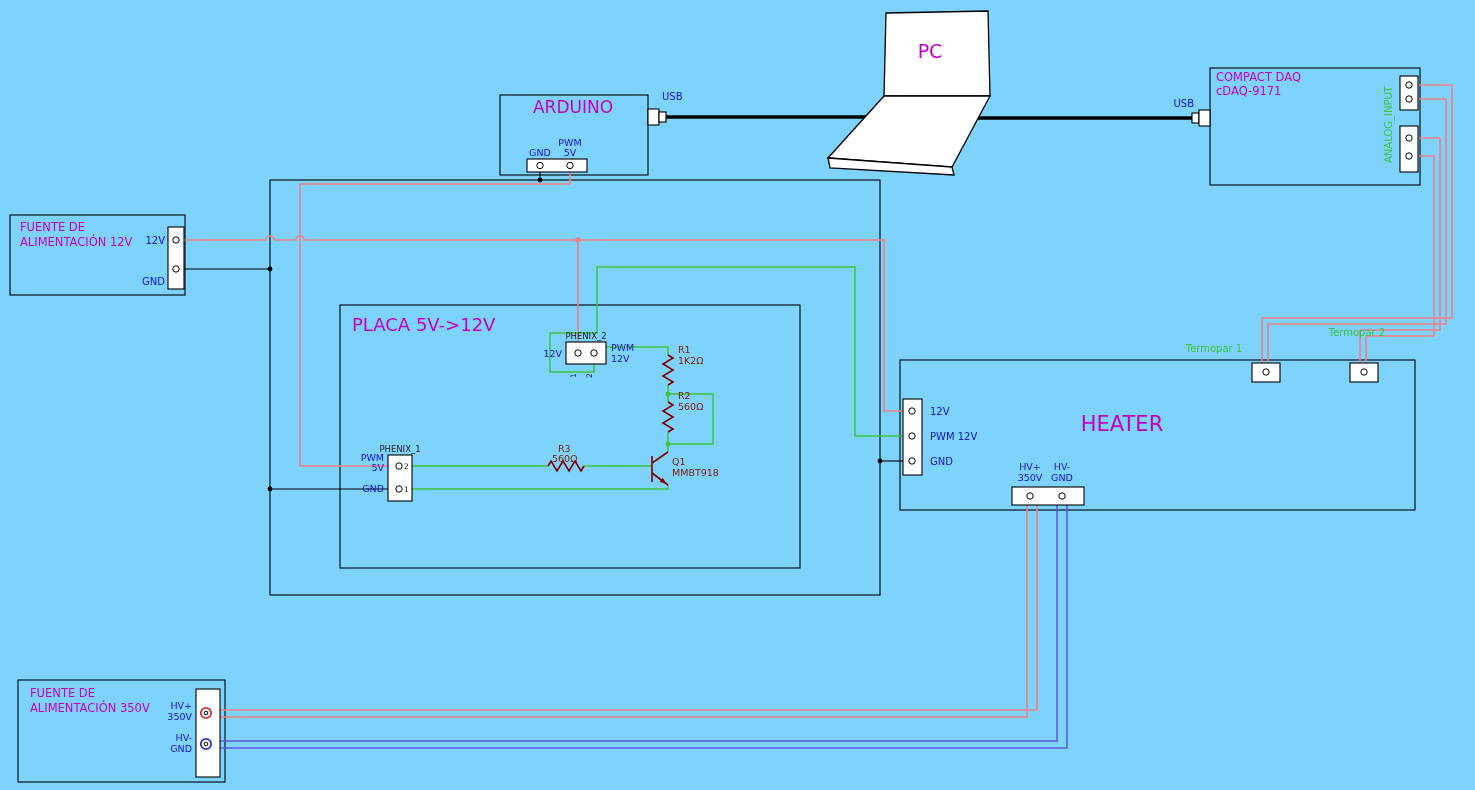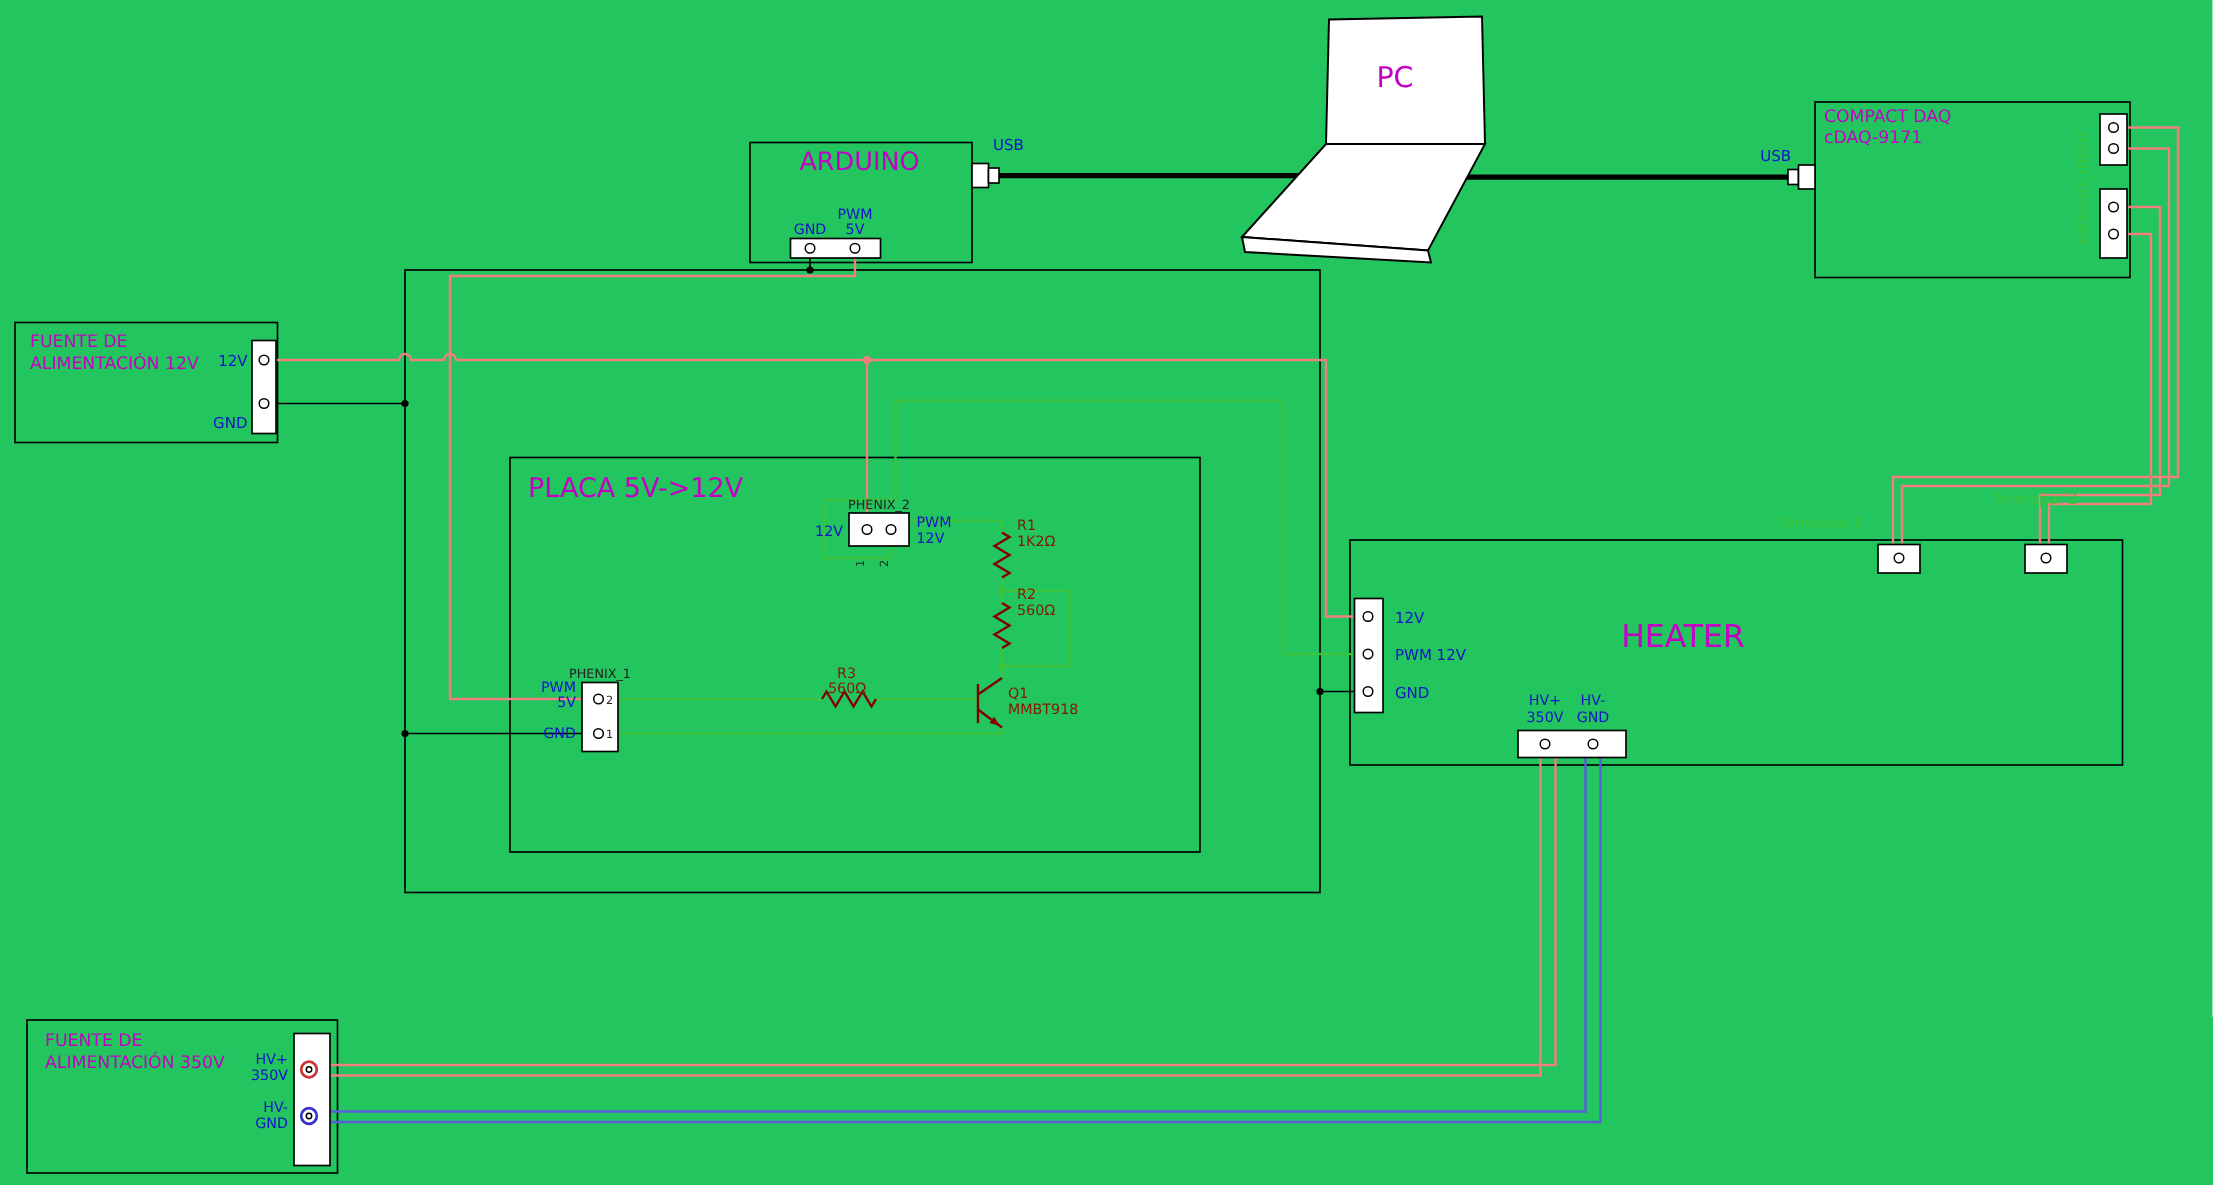--- a/index.html
+++ b/index.html
@@ -1,16 +1,16 @@
 <!DOCTYPE html>
 <html><head>
 <meta charset="utf-8">
 <style>
   html,body { margin:0; padding:0; background:#ffffff; }
-  .stage { position:relative; width:1475px; height:790px; background:#22c55e; }
+  .stage { position:relative; width:1475px; height:790px; background:#7dd3fc; }
   svg { display:block; }
   text { font-family:"DejaVu Sans","Liberation Sans",sans-serif; }
   .box  { fill:none; stroke:#000; stroke-width:1.1; }
   .conn { fill:#fff; stroke:#000; stroke-width:1.1; }
   .pin  { fill:#fff; stroke:#000; stroke-width:1; }
   .wr { fill:none; stroke:#F08080; stroke-width:1.6; }
   .wg { fill:none; stroke:#3CC43C; stroke-width:1.5; }
   .wb { fill:none; stroke:#5B5BDC; stroke-width:1.6; }
   .wk { fill:none; stroke:#000; stroke-width:1.1; }
   .usb { fill:none; stroke:#000; stroke-width:3.5; }

